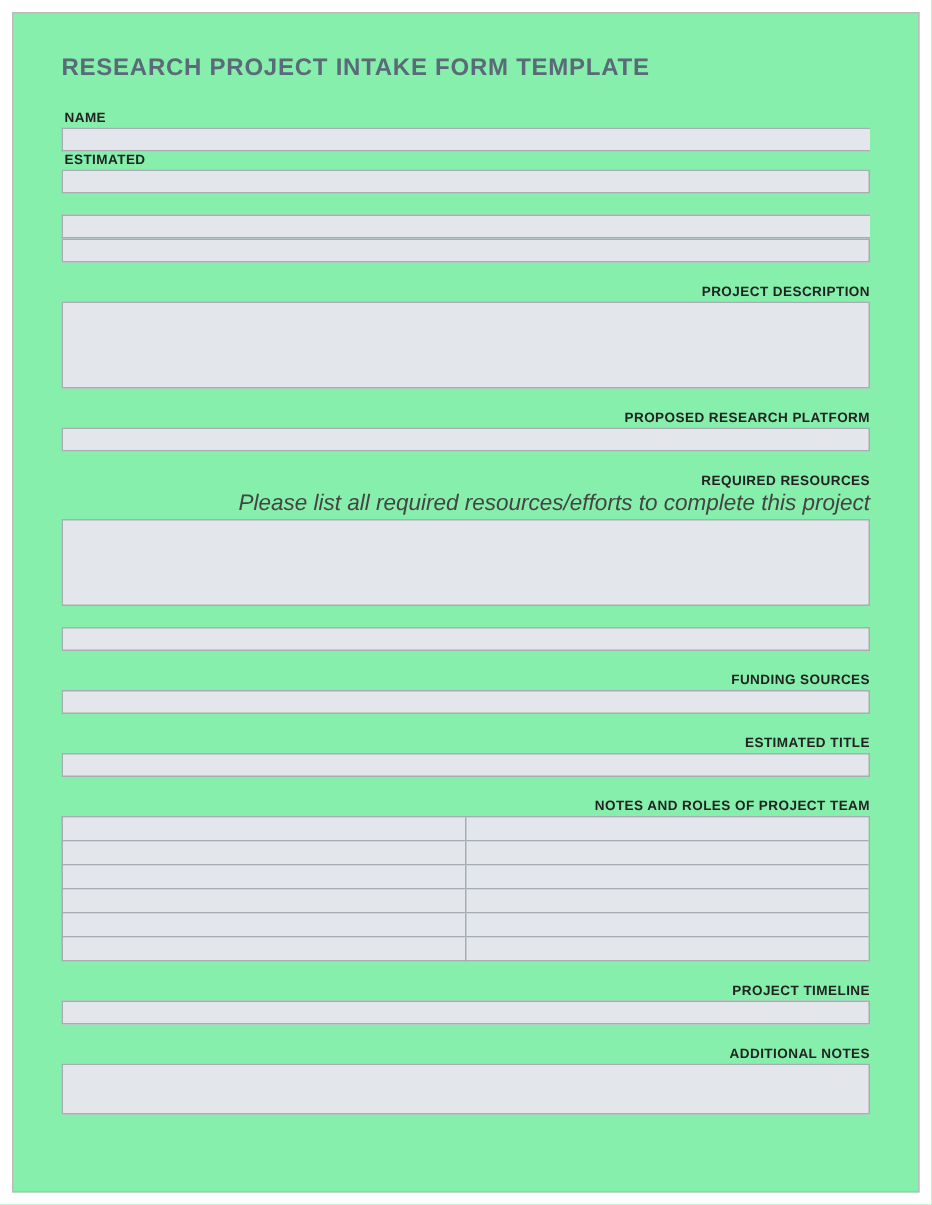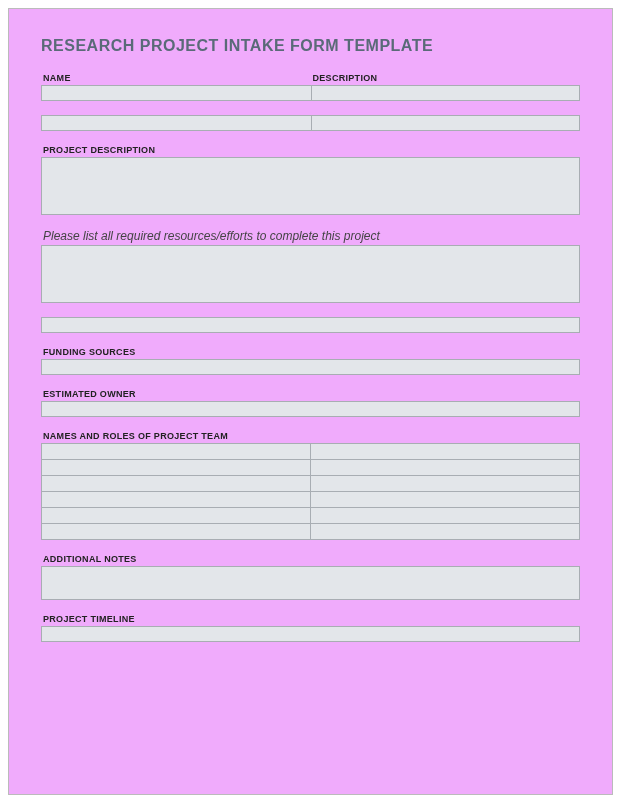--- a/index.html
+++ b/index.html
@@ -7,21 +7,21 @@
     background: #fff;
     font-family: Arial, Helvetica, sans-serif;
     display: flex;
     justify-content: center;
     padding: 8px;
   }
   .page {
     width: 605px;
     min-height: 787px;
     border: 1px solid #bbb;
-    background: #f0abfc;
+    background: #86efac;
     padding: 28px 32px 20px 32px;
   }
   .title {
     font-size: 16px;
     font-weight: bold;
     letter-spacing: 0.5px;
     color: #5a6a78;
     margin-bottom: 18px;
   }
   .row {
@@ -36,39 +36,39 @@
   }
   .label {
     font-size: 9px;
     font-weight: bold;
     letter-spacing: 0.3px;
     color: #222;
     margin-bottom: 2px;
     padding-left: 2px;
   }
   .hint {
-    font-size: 12px;
+    font-size: 15px;
     font-style: italic;
     color: #444;
     margin-bottom: 2px;
     padding-left: 2px;
   }
   .field {
     background: #e3e6ea;
     border: 1px solid #a8adb3;
     height: 16px;
     width: 100%;
   }
   .field.tall { height: 58px; }
   .field.med { height: 34px; }
   .row2 .col:first-child .field { border-right: none; }
   .row2 .col:first-child .label { }
-  .row2 { margin-bottom: 14px; }
+  .row2 { margin-bottom: 14px; flex-direction: column; }
   .row2 .col + .col .field { border-left: 1px solid #a8adb3; }
-  .section { margin-bottom: 14px; }
+  .section { margin-bottom: 14px; text-align: right; }
   .table {
     border: 1px solid #a8adb3;
     border-bottom: none;
   }
   .trow {
     display: flex;
     height: 16px;
   }
   .tcell {
     flex: 1;
@@ -82,61 +82,66 @@
 
 <div class="page">
   <div class="title">RESEARCH PROJECT INTAKE FORM TEMPLATE</div>
 
   <div class="row row2">
     <div class="col">
       <div class="label">NAME</div>
       <div class="field"></div>
     </div>
     <div class="col">
-      <div class="label">DESCRIPTION</div>
+      <div class="label">ESTIMATED</div>
       <div class="field"></div>
     </div>
   </div>
 
   <div class="row row2">
     <div class="col">
       <div class="field"></div>
     </div>
     <div class="col">
       <div class="field"></div>
     </div>
   </div>
 
   <div class="section">
     <div class="label">PROJECT DESCRIPTION</div>
     <div class="field tall"></div>
   </div>
 
+  <div class="section">
+    <div class="label">PROPOSED RESEARCH PLATFORM</div>
+    <div class="field"></div>
+  </div>
 
   <div class="section">
+    <div class="label">REQUIRED RESOURCES</div>
     <div class="hint">Please list all required resources/efforts to complete this project</div>
     <div class="field tall"></div>
   </div>
 
   <div class="section">
     <div class="field"></div>
   </div>
 
   <div class="section">
     <div class="label">FUNDING SOURCES</div>
     <div class="field"></div>
   </div>
 
   <div class="section">
-    <div class="label">ESTIMATED OWNER</div>
+    <div class="label">ESTIMATED TITLE</div>
     <div class="field"></div>
   </div>
 
   <div class="section">
-    <div class="label">NAMES AND ROLES OF PROJECT TEAM</div>
+    <div class="label">NOTES AND ROLES OF PROJECT TEAM</div>
     <div class="table" id="team-table">
         <div class="trow">
           <div class="tcell"></div>
           <div class="tcell"></div>
         </div>
         <div class="trow">
           <div class="tcell"></div>
           <div class="tcell"></div>
         </div>
         <div class="trow">
@@ -152,22 +157,22 @@
           <div class="tcell"></div>
         </div>
         <div class="trow">
           <div class="tcell"></div>
           <div class="tcell"></div>
         </div>
       </div>
   </div>
 
   <div class="section">
-    <div class="label">ADDITIONAL NOTES</div>
-    <div class="field med"></div>
+    <div class="label">PROJECT TIMELINE</div>
+    <div class="field"></div>
   </div>
 
   <div class="section">
-    <div class="label">PROJECT TIMELINE</div>
-    <div class="field"></div>
+    <div class="label">ADDITIONAL NOTES</div>
+    <div class="field med"></div>
   </div>
 
 </div>
 
 </body></html>

